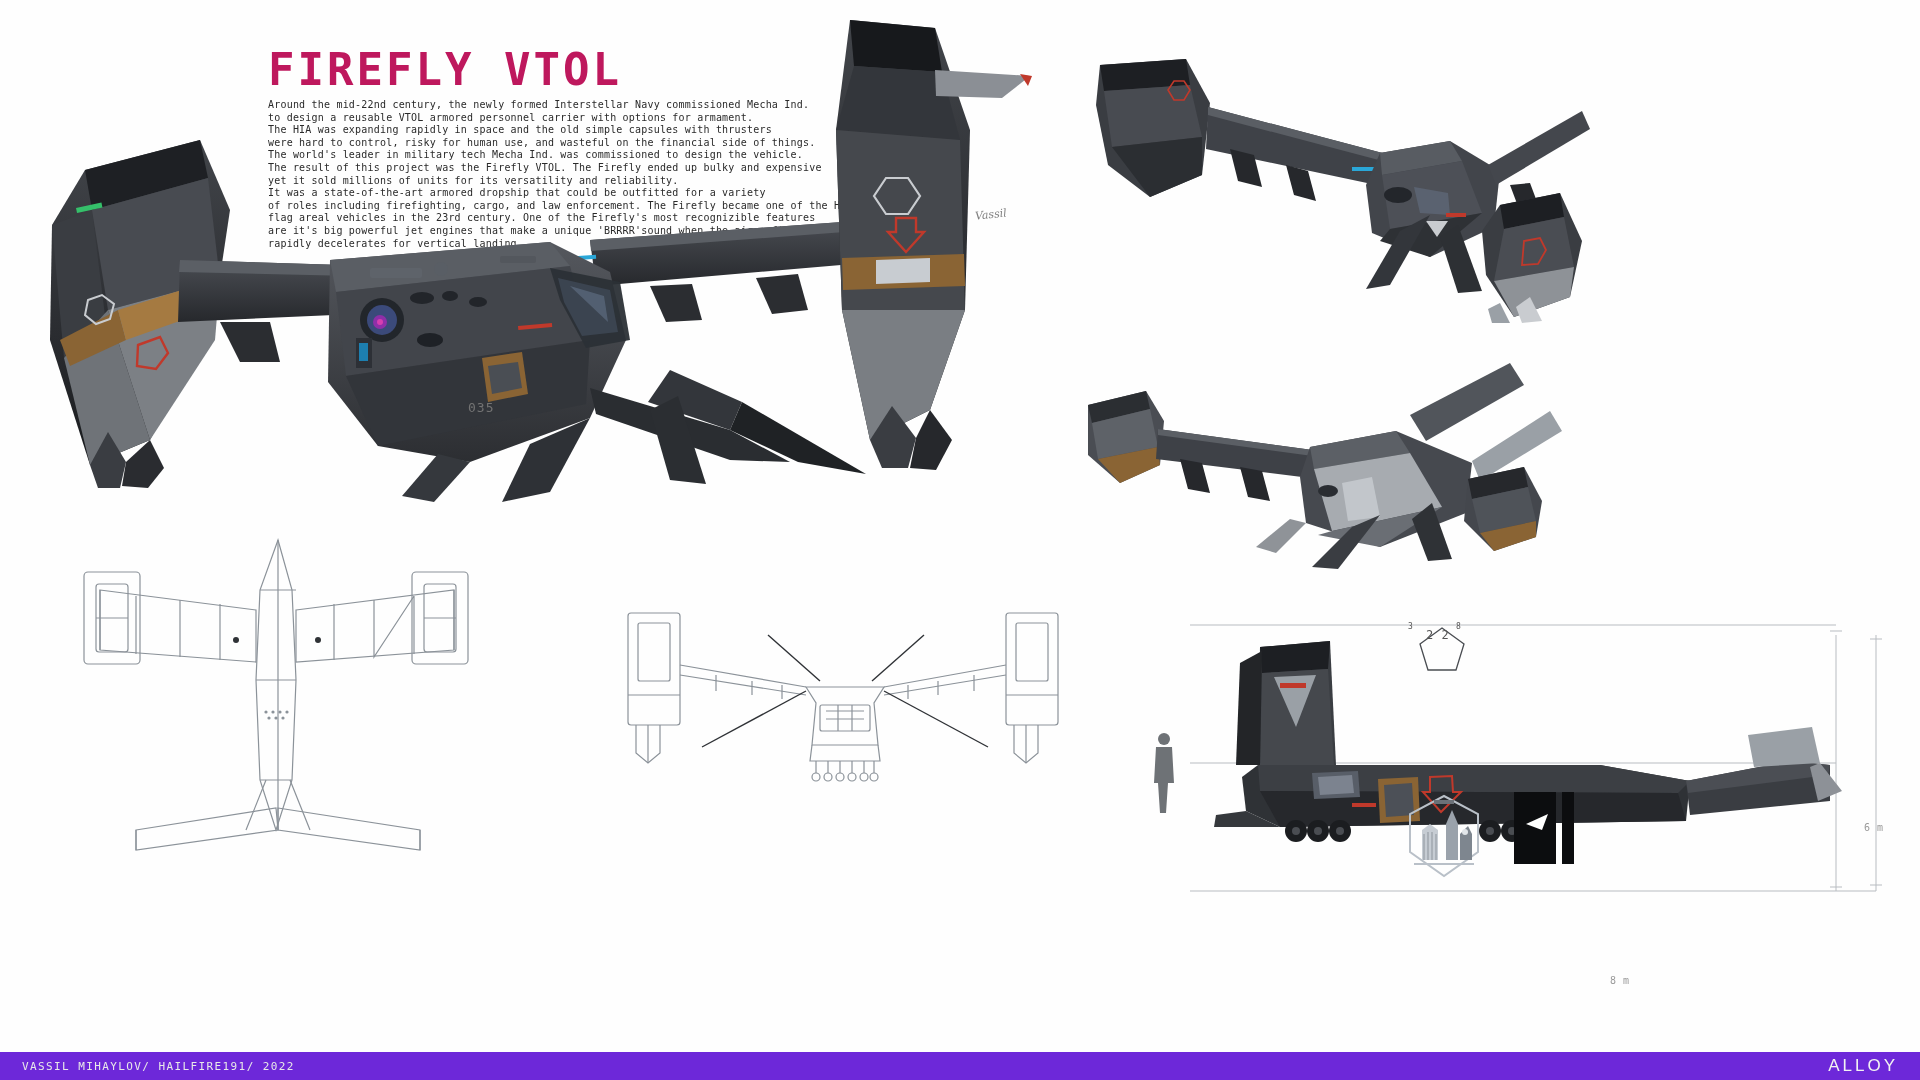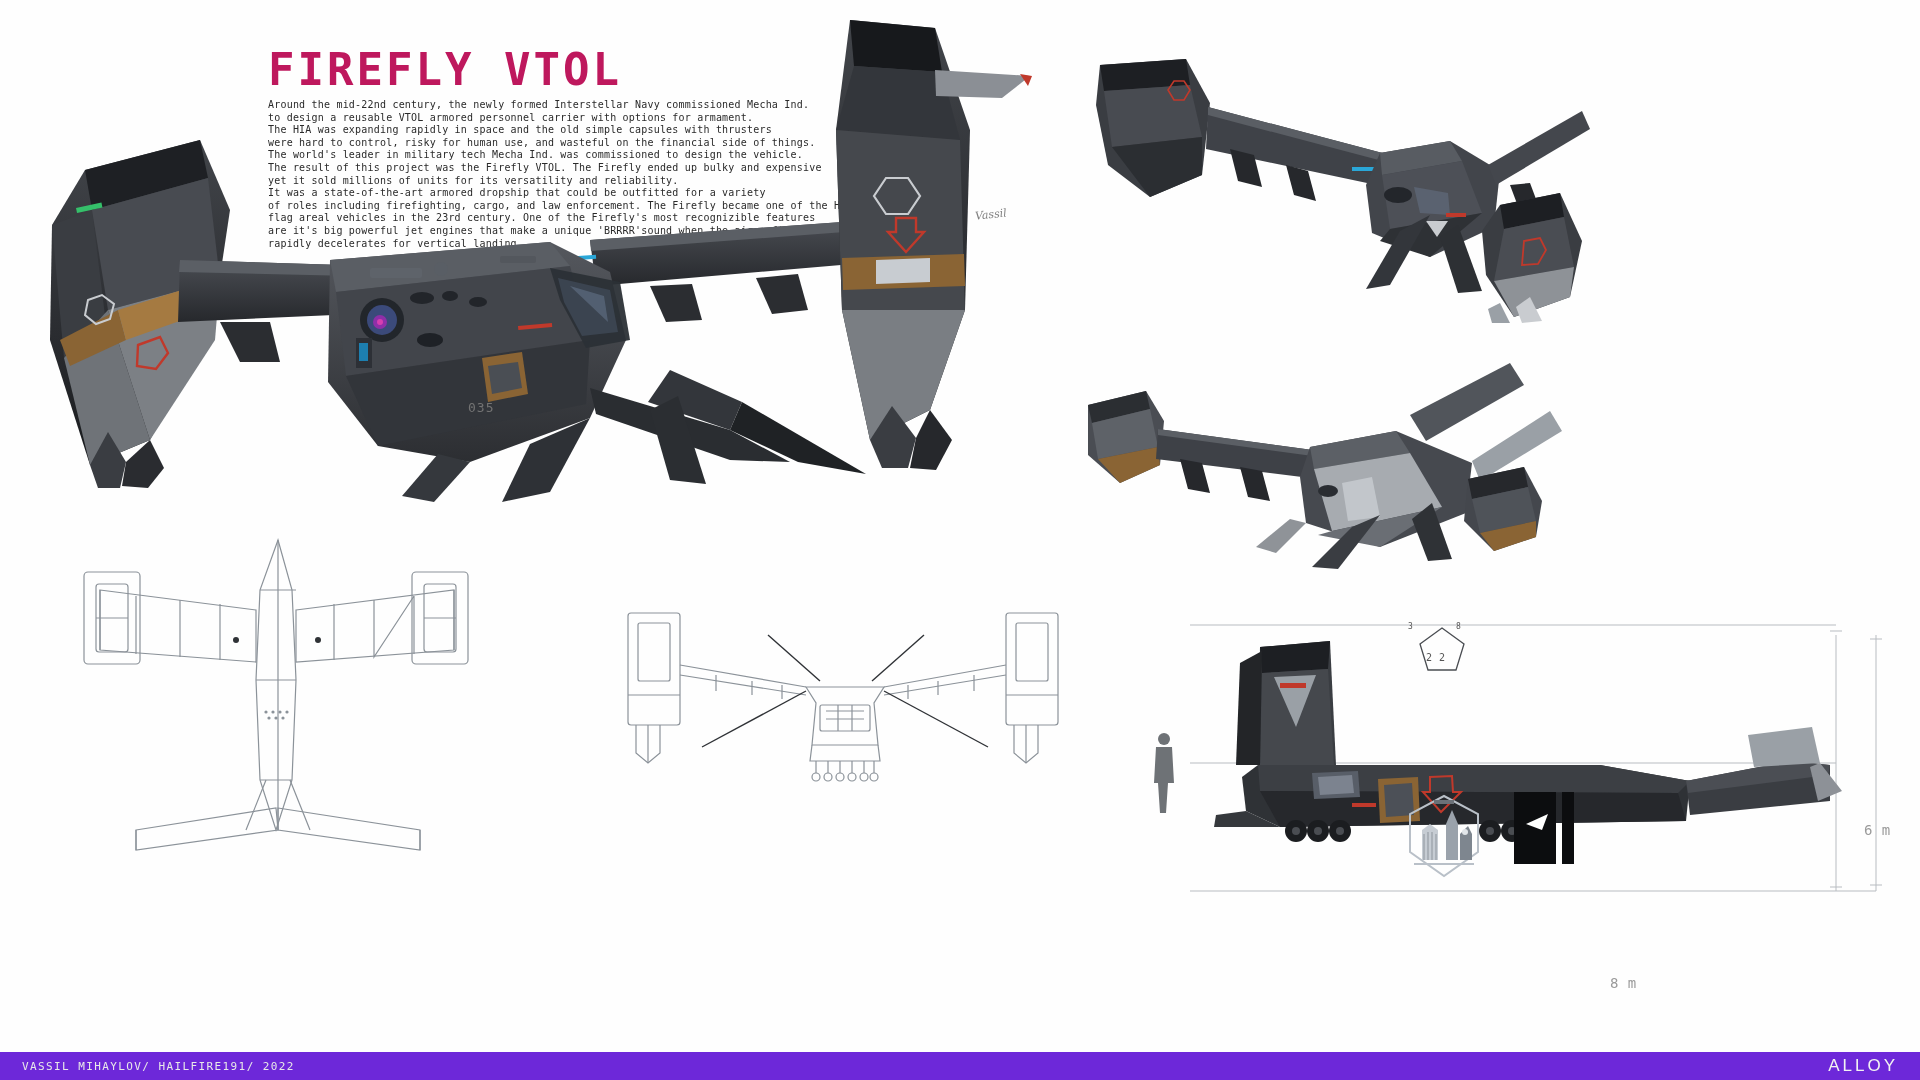--- a/index.html
+++ b/index.html
@@ -35,21 +35,21 @@
   #footer-logo {
     color:#f2f2f2; font-size:17px; letter-spacing:3px;
     font-family:"Liberation Sans", sans-serif;
   }
 
   
   .art { position:absolute; }
   svg { display:block; overflow:visible; }
 
   .lbl {
-    position:absolute; font-size:14px; color:#9a9a9a;
+    position:absolute; font-size:10px; color:#9a9a9a;
     font-family:"DejaVu Sans Mono", monospace; letter-spacing:.5px;
   }
   .hull-code {
     position:absolute; color:#737373; font-size:13px;
     letter-spacing:1px; font-family:"DejaVu Sans Mono", monospace;
   }
   #signature {
     position:absolute; left:975px; top:208px;
     font-family:"DejaVu Serif", serif; font-size:11px;
     color:#555; font-style:italic; transform:rotate(-6deg);
@@ -438,21 +438,21 @@
   <div class="lbl" style="left:1864px; top:822px;">6 m</div>
   <div class="lbl" style="left:1610px; top:975px;">8 m</div>
 
   <div class="art" style="left:1412px; top:620px;">
     <svg width="60" height="60" viewBox="0 0 60 60">
       <path d="M30 8 L52 24 L44 50 L16 50 L8 24 Z" fill="none" stroke="#4a4d52" stroke-width="1.3"></path>
     </svg>
   </div>
   <div class="lbl" style="left:1408px; top:622px; font-size:8px; color:#555;">3</div>
   <div class="lbl" style="left:1456px; top:622px; font-size:8px; color:#555;">8</div>
-  <div class="lbl" style="left:1426px; top:652px; font-size:10px; color:#555;">2 2</div>
+  <div class="lbl" style="left:1426px; top:628px; font-size:12px; color:#555;">2 2</div>
 
   <div class="art" style="left:1398px; top:790px;">
     <svg width="92" height="92" viewBox="0 0 92 92">
       <path d="M46 6 L80 24 L80 62 L46 86 L12 62 L12 24 Z" fill="none" stroke="#b9c0c8" stroke-width="2"></path>
       <rect x="36" y="10" width="20" height="4" fill="#6b7178"></rect>
       <path d="M24 70 L24 40 L32 34 L40 40 L40 70 Z" fill="#c6ccd3"></path>
       <path d="M26 70 L26 44 M30 70 L30 42 M34 70 L34 42 M38 70 L38 44" stroke="#8d949c" stroke-width="1" fill="none"></path>
       <path d="M48 70 L48 34 L54 20 L60 34 L60 70 Z" fill="#9aa2ab"></path>
       <path d="M62 70 L62 44 L70 36 L74 44 L74 70 Z" fill="#7e868f"></path>
       <circle cx="67" cy="42" r="3" fill="#e2e6ea"></circle>

